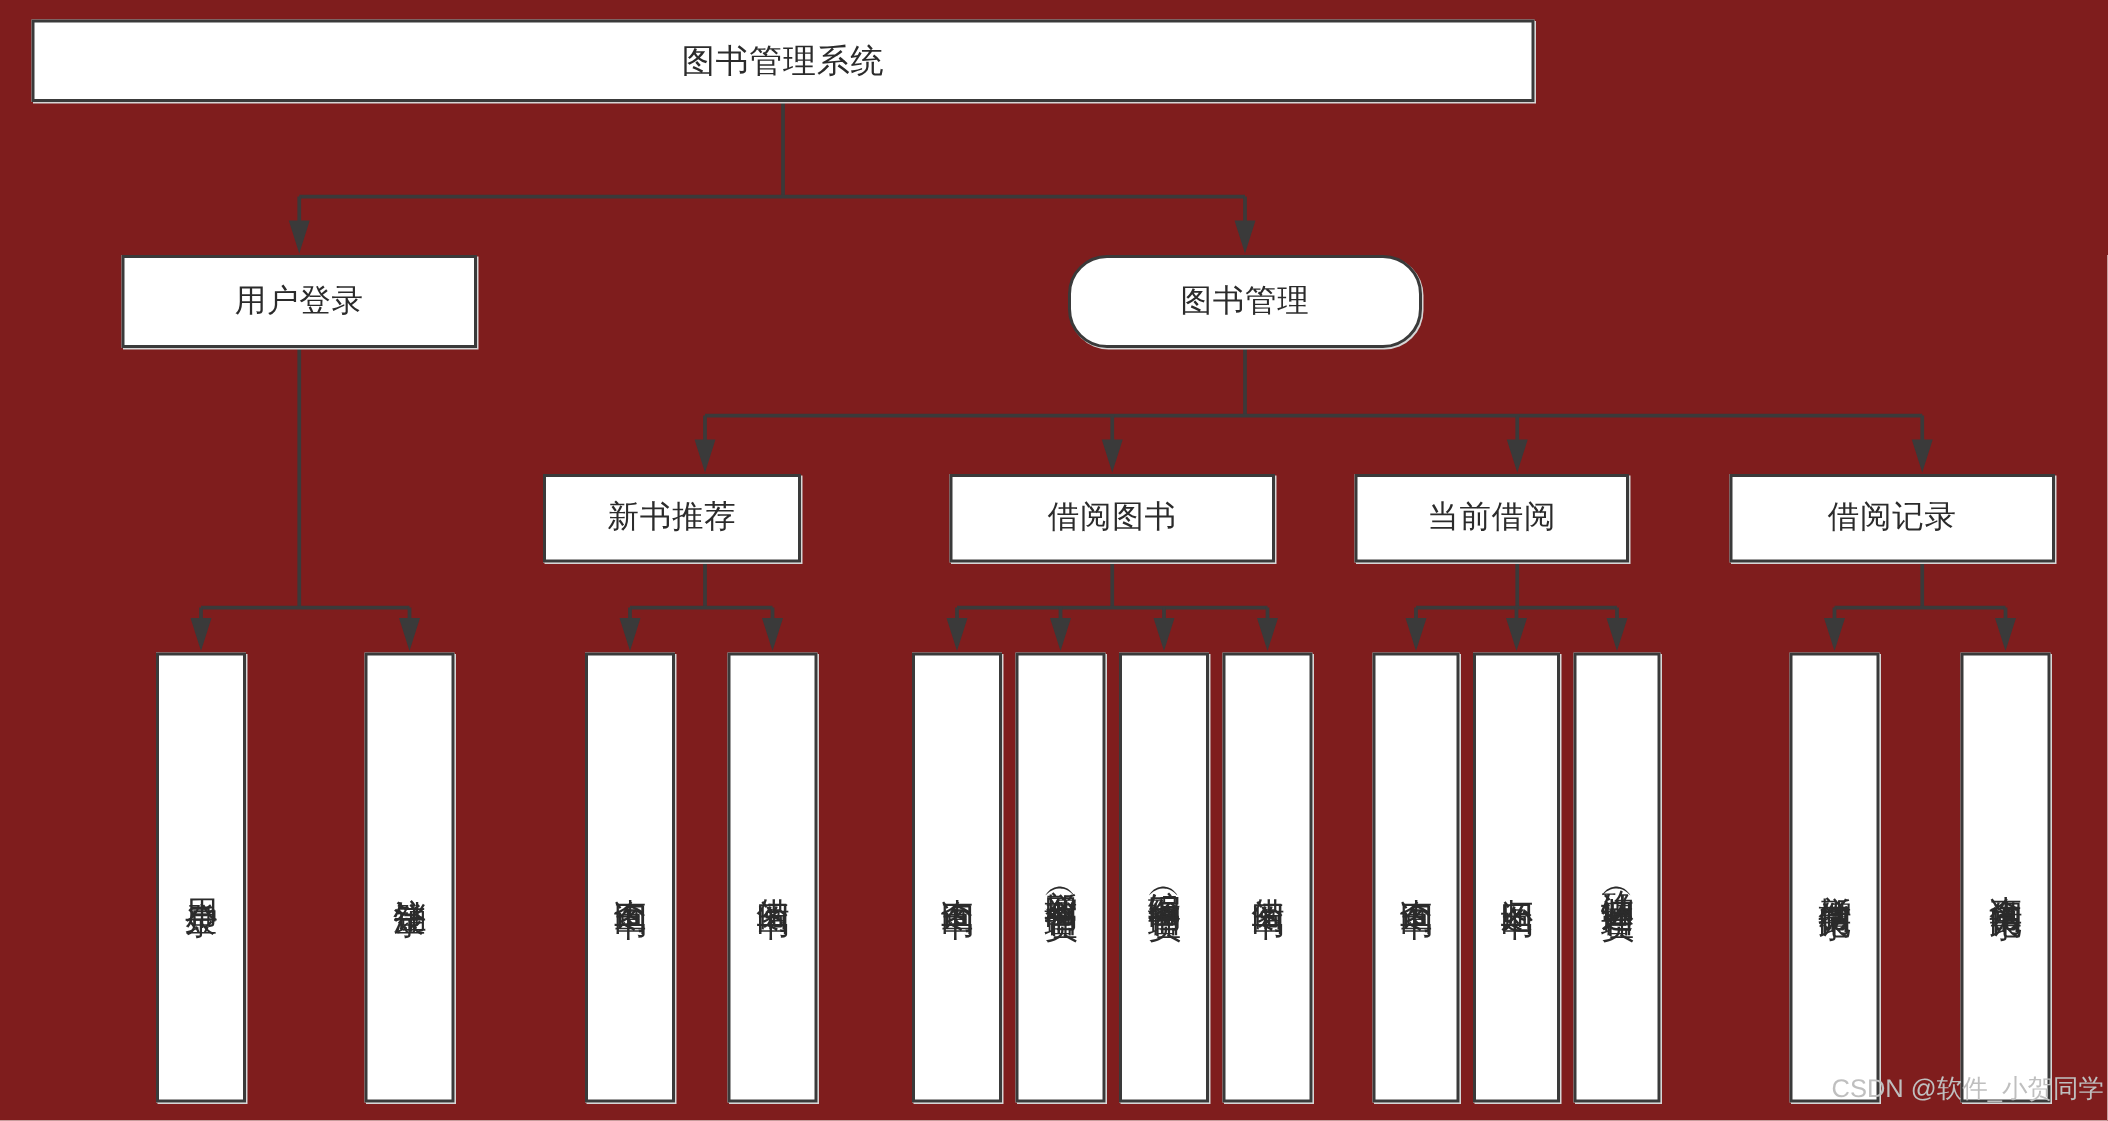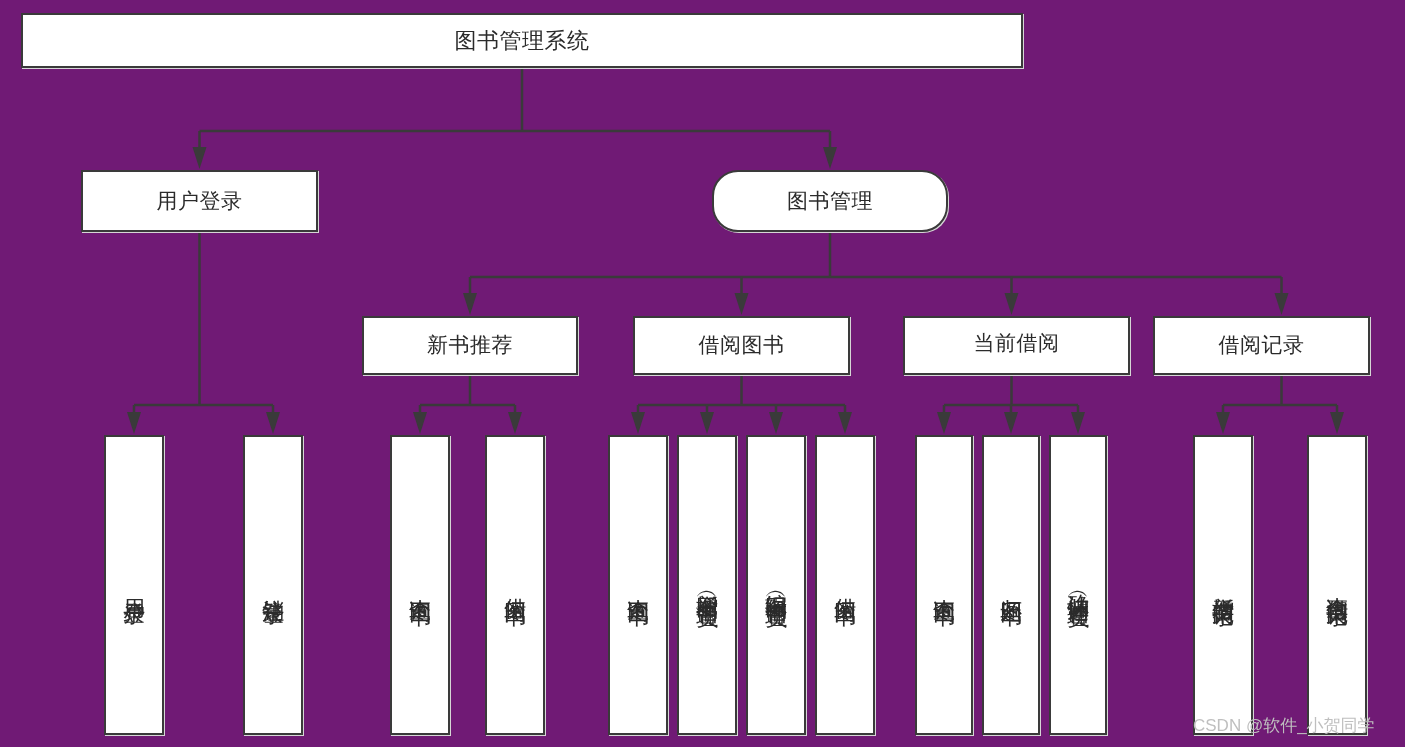--- a/index.html
+++ b/index.html
@@ -10,21 +10,21 @@
   body {
     width: 1405px;
     height: 747px;
     font-family: "Liberation Sans", "DejaVu Sans", sans-serif;
     overflow: hidden;
   }
   #diagram-root {
     position: relative;
     width: 1405px;
     height: 747px;
-    background: #701a75;
+    background: #7f1d1d;
   }
   .node {
     position: absolute;
     box-sizing: border-box;
     background: #ffffff;
     border: 2.5px solid #3a3a3a;
     box-shadow: 1px 1px 0 0 #d6d6d6;
     display: flex;
     align-items: center;
     justify-content: center;
@@ -69,20 +69,21 @@
   .conn-arrow {
     fill: #3a3a3a;
     stroke: none;
   }
   .watermark {
     position: absolute;
     font-size: 17px;
     color: #bfbfbf;
     white-space: nowrap;
     user-select: none;
+    padding-left: 28px;
   }
 </style>
 </head>
 <body>
 
 <div id="diagram-root">
   <svg id="connector-layer" viewBox="0 0 1405 747" width="1405" height="747" xmlns="http://www.w3.org/2000/svg">
       <line x1="522" y1="68" x2="522" y2="131" class="conn-line"></line>
       <line x1="199.5" y1="131" x2="830" y2="131" class="conn-line"></line>
       <line x1="199.5" y1="131" x2="199.5" y2="150" class="conn-line"></line>
@@ -139,27 +140,27 @@
   <div id="node-layer">
       <div class="node horizontal root" style="left: 21px; top: 13px; width: 1002px; height: 55px;">
         <div class="node-label">图书管理系统</div>
       </div>
       <div class="node horizontal" style="left: 81px; top: 170px; width: 237px; height: 62px;">
         <div class="node-label">用户登录</div>
       </div>
       <div class="node horizontal" style="left: 712px; top: 170px; width: 236px; height: 62px; border-radius: 26px;">
         <div class="node-label">图书管理</div>
       </div>
-      <div class="node horizontal" style="left: 362px; top: 316px; width: 216px; height: 59px;">
+      <div class="node horizontal" style="left: 362px; top: 316px; width: 172px; height: 59px;">
         <div class="node-label">新书推荐</div>
       </div>
       <div class="node horizontal" style="left: 633px; top: 316px; width: 217px; height: 59px;">
         <div class="node-label">借阅图书</div>
       </div>
-      <div class="node horizontal" style="left: 903px; top: 316px; width: 227px; height: 59px; font-family: Liberation Mono, monospace;">
+      <div class="node horizontal" style="left: 903px; top: 316px; width: 183px; height: 59px;">
         <div class="node-label">当前借阅</div>
       </div>
       <div class="node horizontal" style="left: 1153px; top: 316px; width: 217px; height: 59px;">
         <div class="node-label">借阅记录</div>
       </div>
       <div class="node vertical" style="left: 104px; top: 435px; width: 60px; height: 300px;">
         <div class="node-label">用户登录</div>
       </div>
       <div class="node vertical" style="left: 243px; top: 435px; width: 60px; height: 300px;">
         <div class="node-label">注销登录</div>

